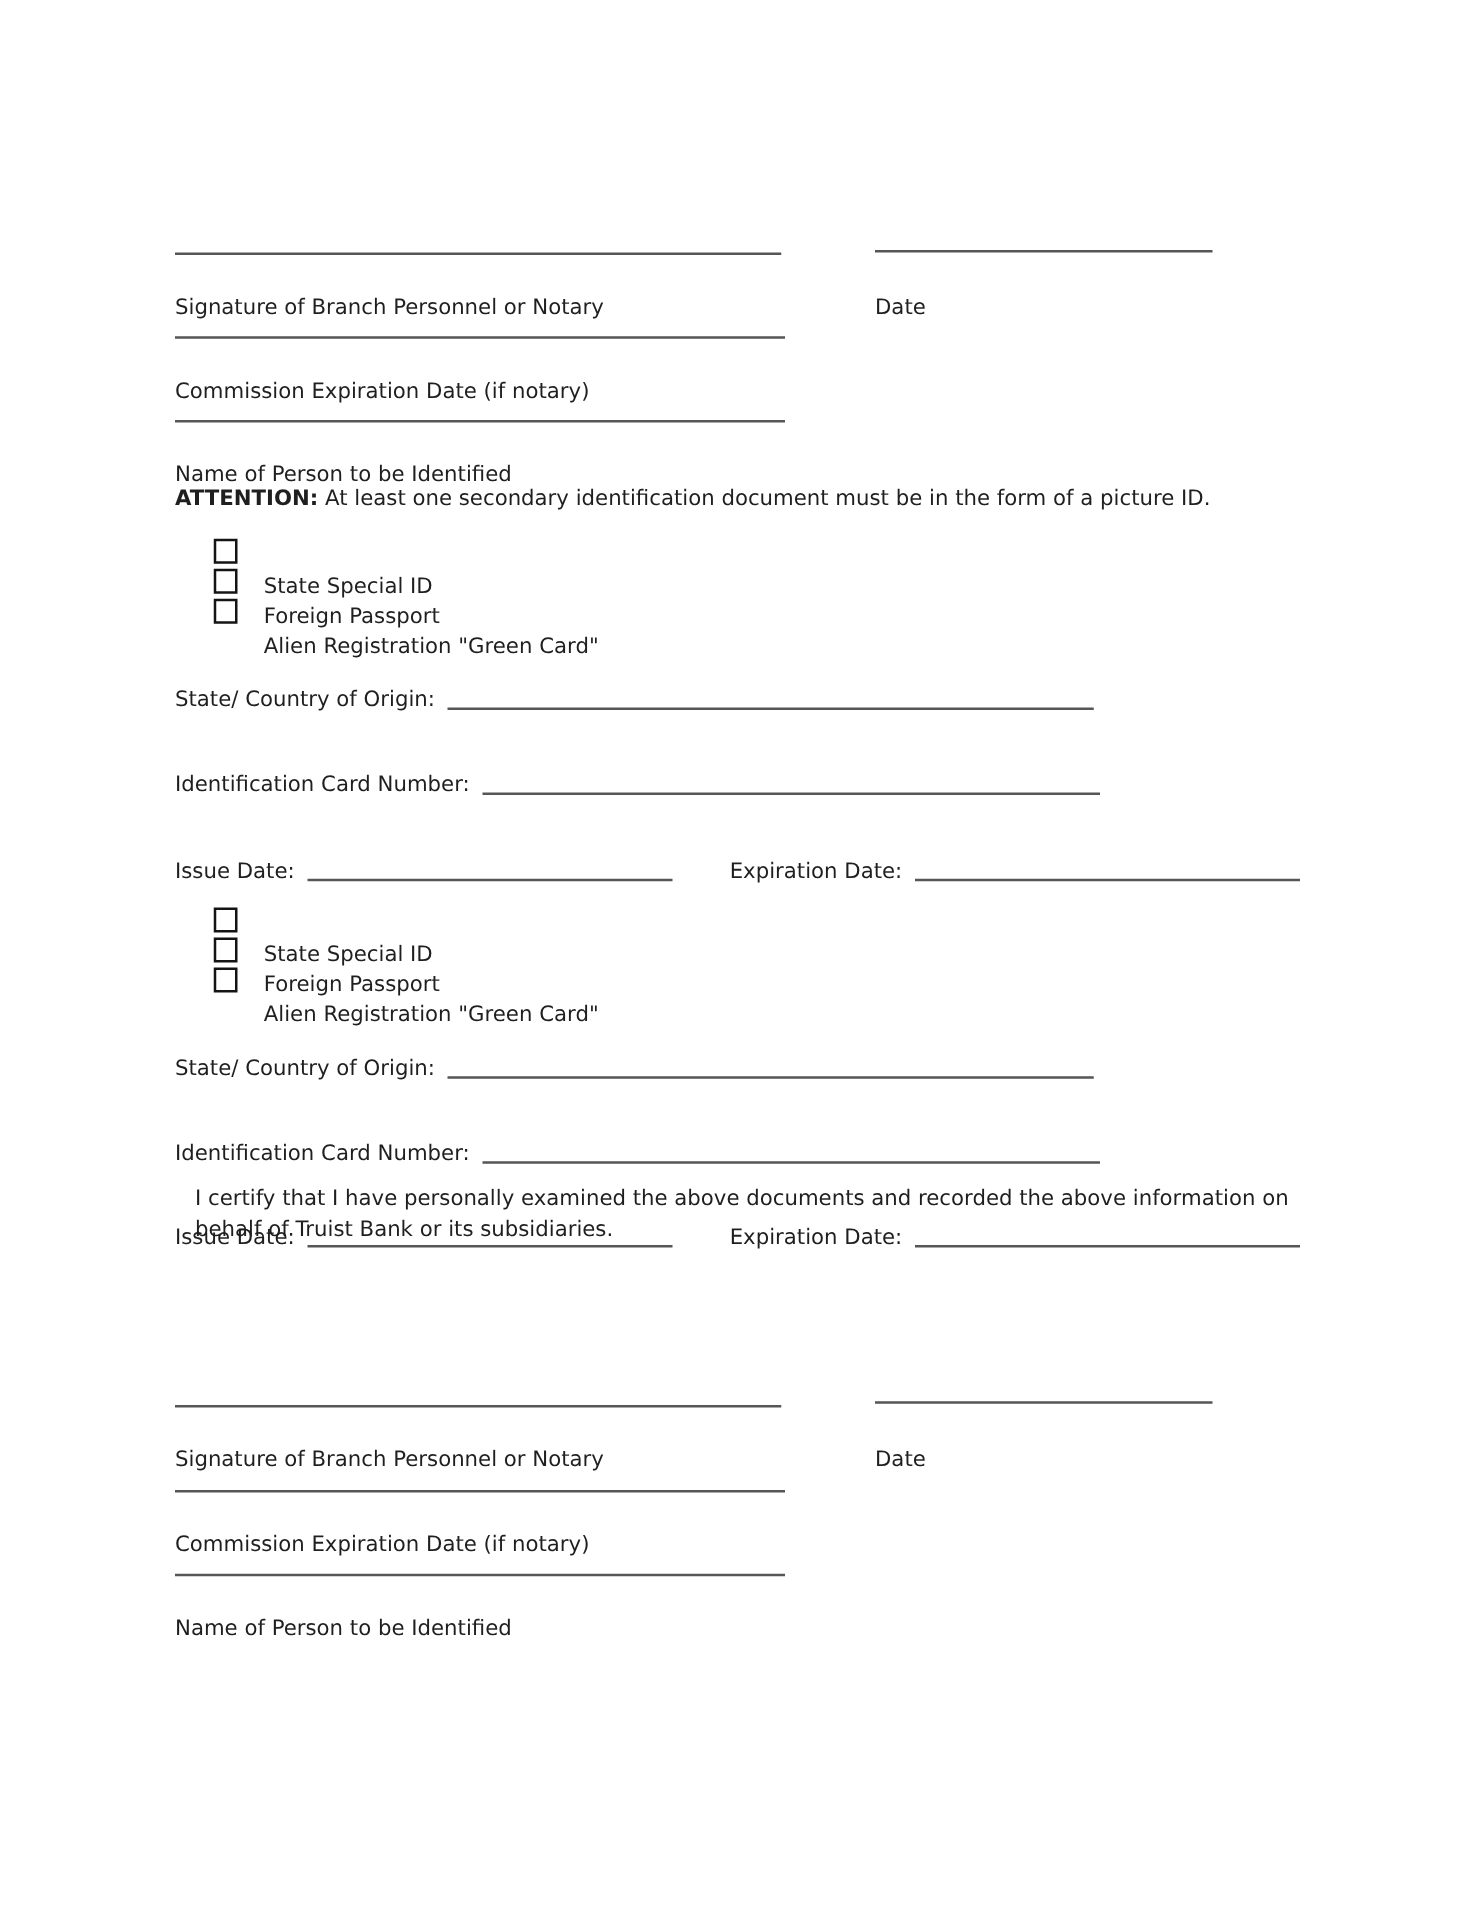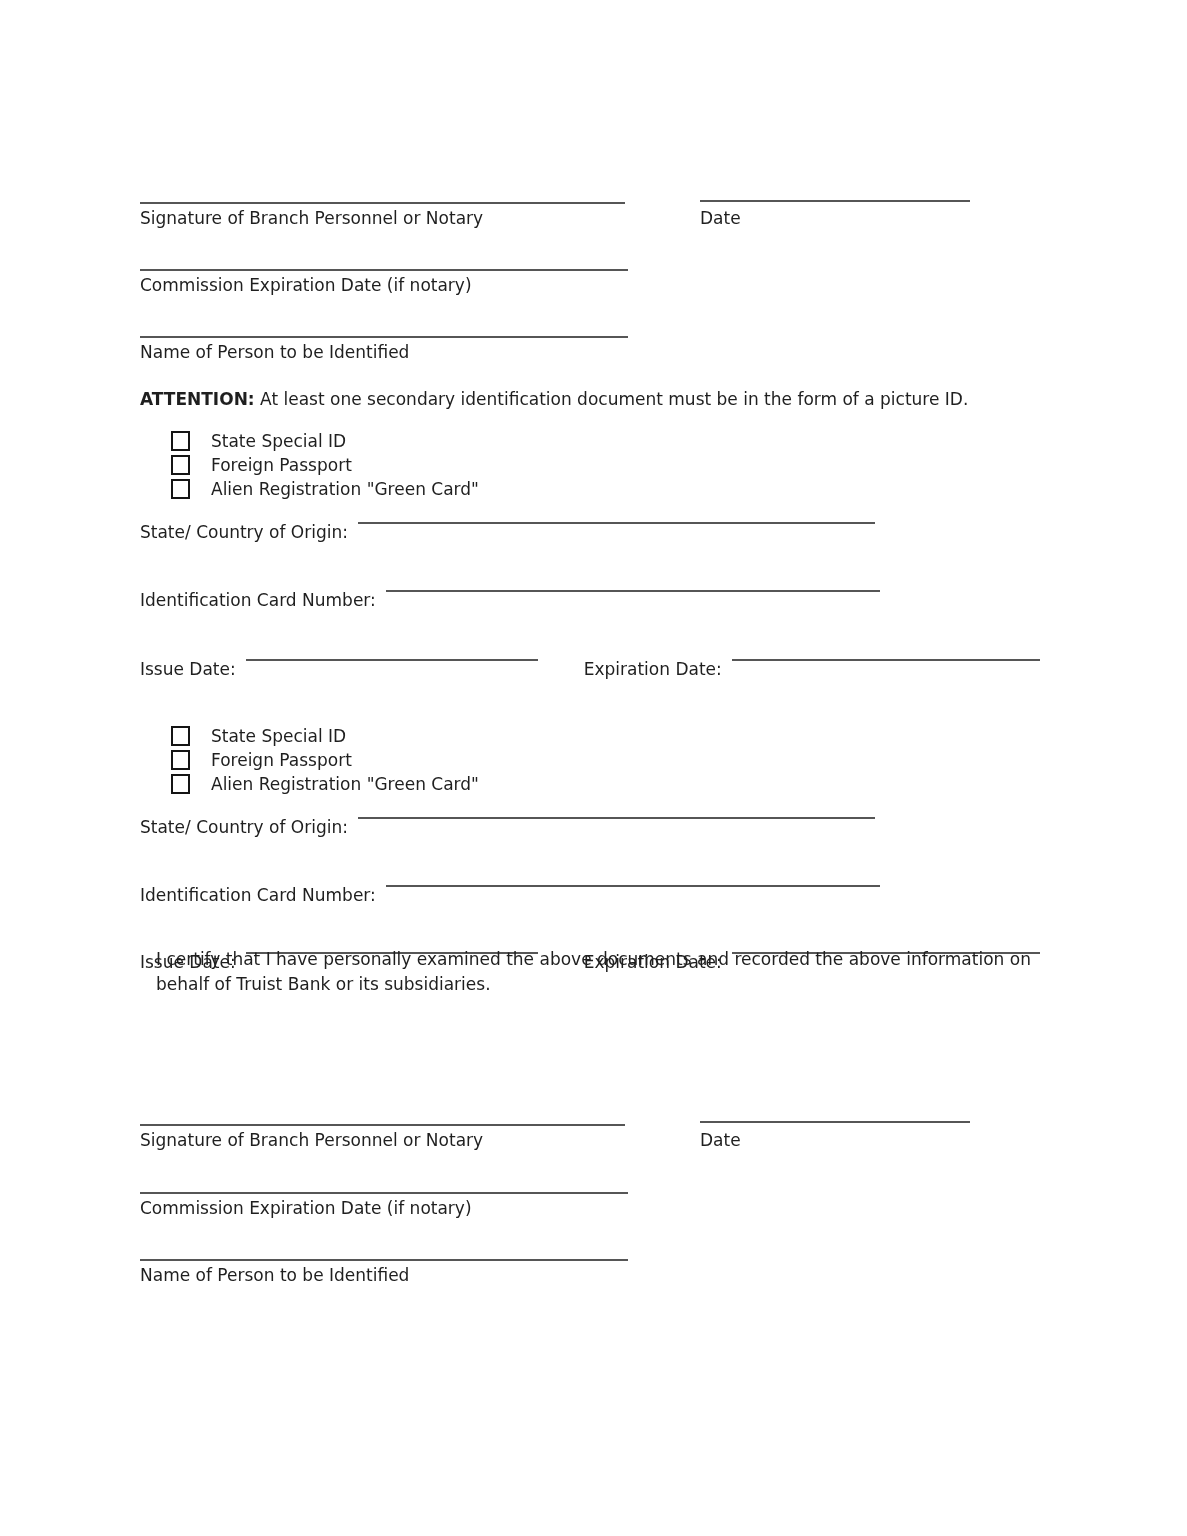--- a/index.html
+++ b/index.html
@@ -7,29 +7,29 @@
     position: relative;
     width: 1187px;
     height: 1536px;
     background: #ffffff;
     font-family: "DejaVu Sans", "Liberation Sans", sans-serif;
     color: #1f1f1f;
     font-size: 17px;
     overflow: hidden;
   }
   .abs { position: absolute; }
-  .lbl { font-size: 17px; color: #1f1f1f; white-space: nowrap; }
+  .lbl { font-size: 17px; color: #1f1f1f; white-space: nowrap; margin-top: 28px; }
   .bold { font-weight: bold; }
   .fline {
     height: 0;
     border-bottom: 2px solid #565656;
   }
   .row {
     display: flex;
-    align-items: flex-start;
+    align-items: flex-end;
   }
   .row .fline {
     flex: 1;
     margin-left: 10px;
     margin-bottom: 2px;
   }
   .row .fline.fixed { flex: 0 0 auto; }
   .opt-row {
     display: flex;
     align-items: flex-start;

